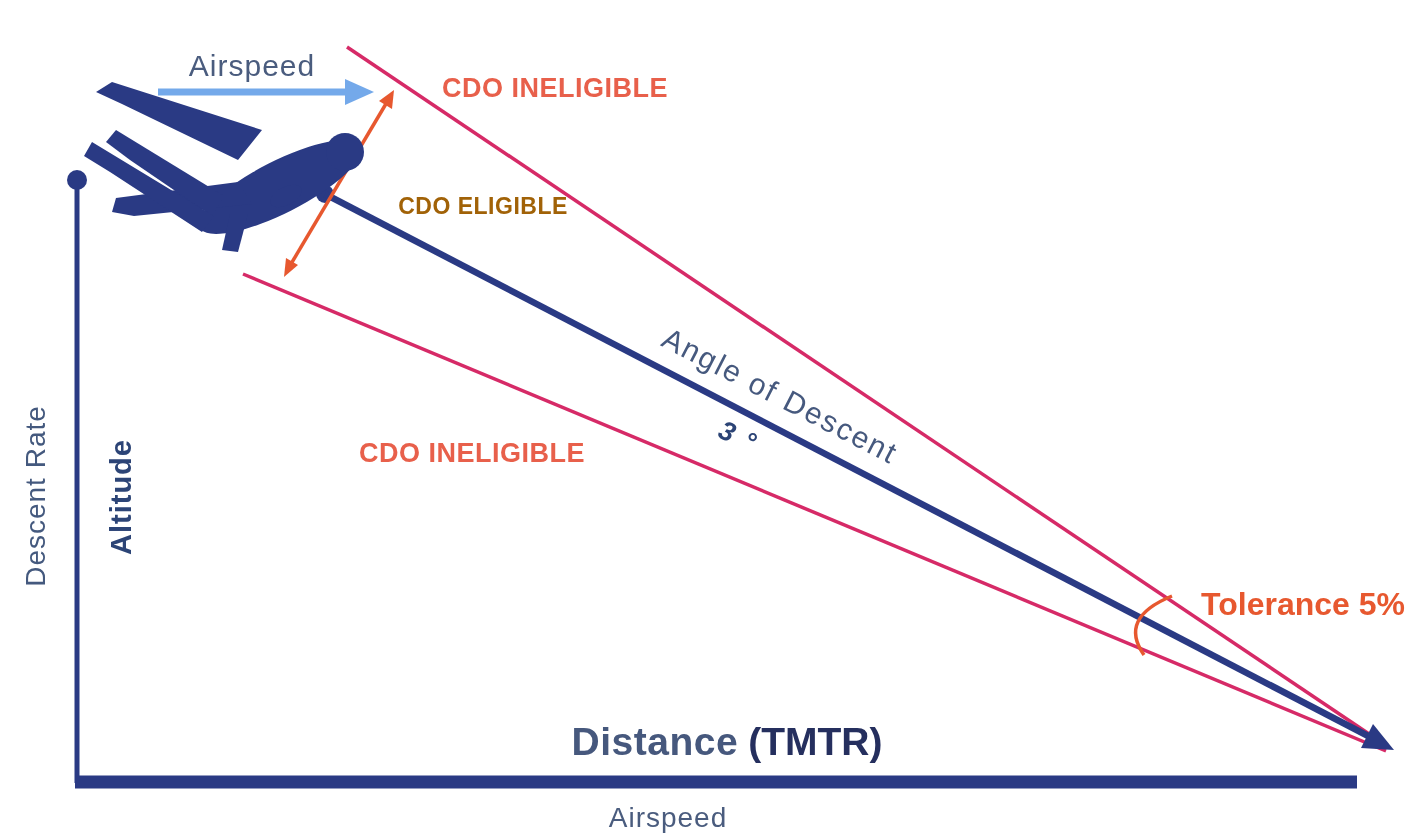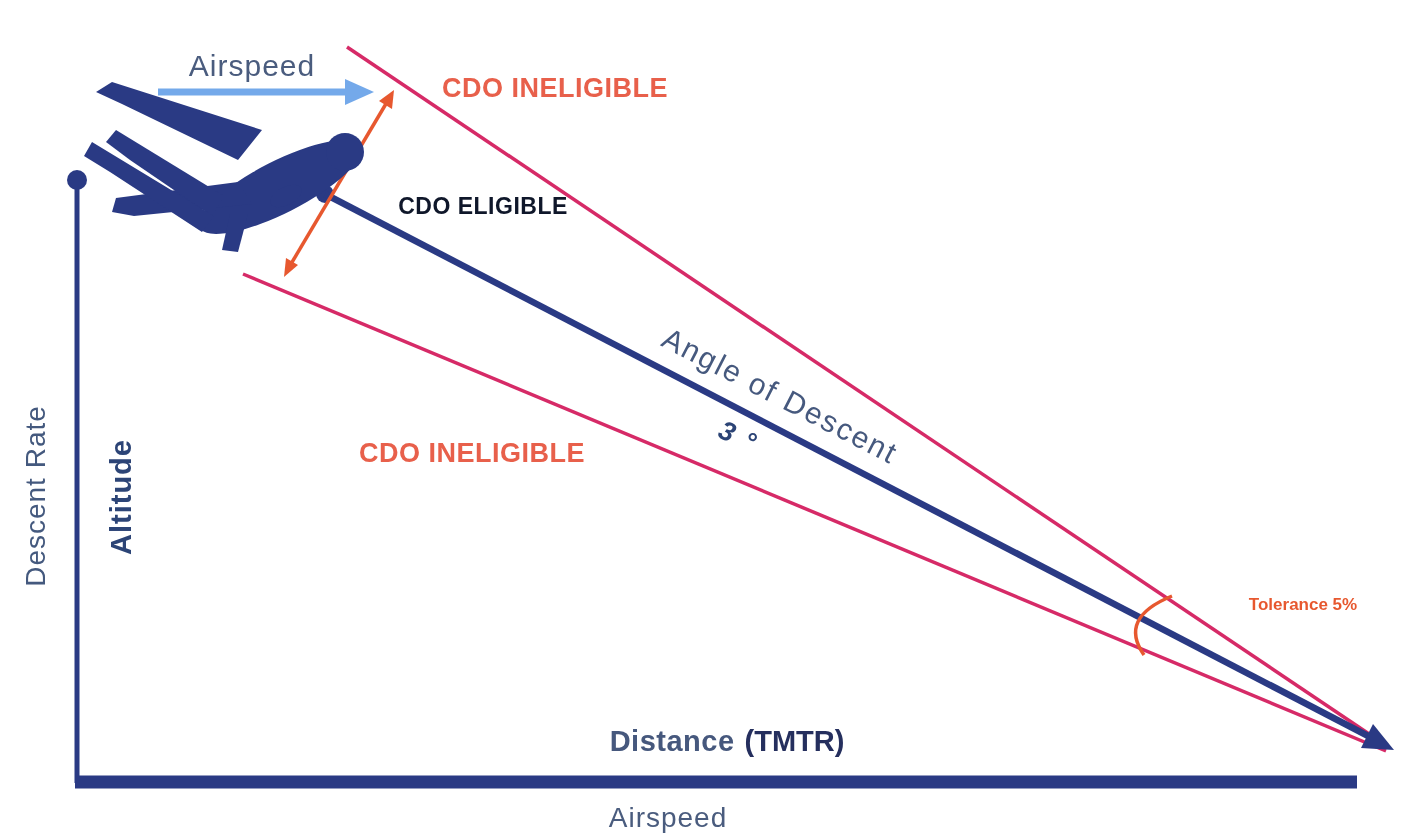--- a/index.html
+++ b/index.html
@@ -8,39 +8,39 @@
     width:1410px;height:840px;
     background:#ffffff;
     font-family:"Liberation Sans", sans-serif;
     overflow:hidden;
   }
   #diagram-svg{position:absolute;left:0;top:0;}
   .lbl{position:absolute;white-space:nowrap;line-height:1;}
   .lbl.centered{transform:translate(-50%,-50%);}
   .airspeed{color:#4A5C7E;font-size:30px;font-weight:500;letter-spacing:1px;}
   .ineligible{color:#E8604B;font-size:27px;font-weight:bold;letter-spacing:.5px;}
-  .eligible{color:#0f172a;font-size:23px;font-weight:bold;letter-spacing:.5px;}
+  .eligible{color:#a16207;font-size:23px;font-weight:bold;letter-spacing:.5px;}
   .angle-of-descent{
     color:#46597E;font-size:30px;letter-spacing:2px;
     transform:translate(-50%,-50%) rotate(27.3deg);
   }
   .angle-value{
     color:#2C4476;font-size:27px;font-weight:bold;font-style:italic;
     transform:translate(-50%,-50%) rotate(25deg);letter-spacing:2px;
   }
-  .tolerance{color:#E7582F;font-size:17px;font-weight:bold;}
+  .tolerance{color:#E7582F;font-size:32px;font-weight:bold;}
   .descent-rate{
     color:#44597E;font-size:28px;letter-spacing:1px;
     transform:translate(-50%,-50%) rotate(-90deg);
   }
   .altitude{
     color:#2C4476;font-size:29px;font-weight:bold;letter-spacing:1px;
     transform:translate(-50%,-50%) rotate(-90deg);
   }
-  .distance-label{font-size:29px;font-weight:bold;}
+  .distance-label{font-size:39px;font-weight:bold;}
   .distance-label .dist{color:#46587D;letter-spacing:.5px;}
   .distance-label .unit{color:#252F5E;margin-left:10px;}
   .surface{color:#4A5C7E;font-size:28px;letter-spacing:1px;}
 </style>
 </head>
 <body>
 
 <div id="stage">
 
   <svg id="diagram-svg" width="1410" height="840" viewBox="0 0 1410 840">

